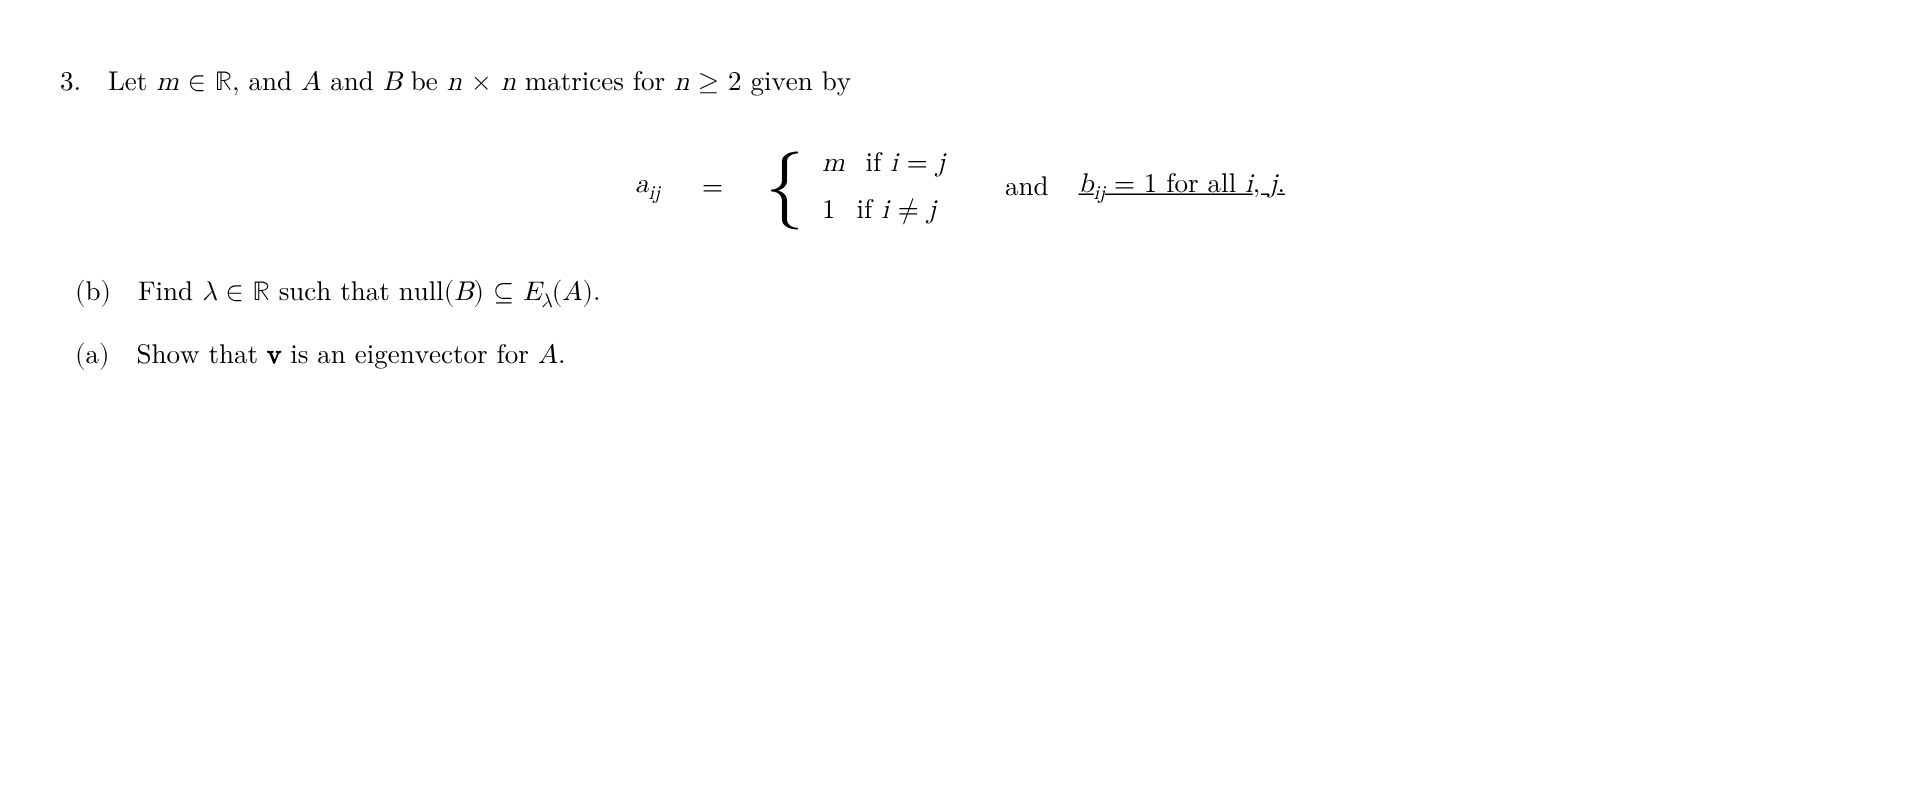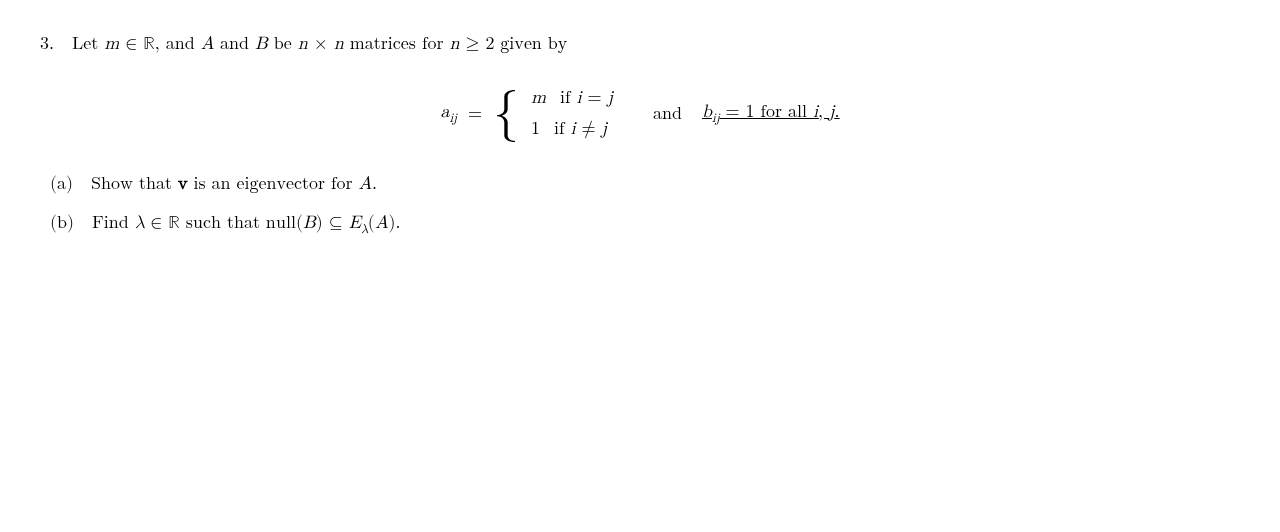--- a/index.html
+++ b/index.html
@@ -7,37 +7,38 @@
       background: #fff;
       font-family: "Computer Modern", "Latin Modern Math", Georgia, "Times New Roman", serif;
       font-size: 18px;
       color: #000;
       width: 1280px;
       min-height: 532px;
       padding: 30px 40px 30px 40px;
     }
     .problem {
       max-width: 1200px;
+      margin-top: 12px;
     }
     .problem-header {
       font-size: 18px;
       margin-bottom: 28px;
       line-height: 1.5;
     }
     .math-block {
       display: flex;
       align-items: center;
       justify-content: center;
       margin: 10px 0 28px 0;
       gap: 40px;
     }
     .equation-left {
       display: flex;
       align-items: center;
-      gap: 3px;
+      gap: 20px;
     }
     .brace-cases {
       display: flex;
       align-items: center;
       gap: 8px;
     }
     .big-brace {
       font-size: 52px;
       line-height: 1;
       font-weight: 100;
@@ -119,28 +120,28 @@
       <span style="margin-left: 10px; text-decoration: underline;">
         <span class="mi">b</span><sub class="mi">ij</sub> = 1  for all <span class="mi">i</span>, <span class="mi">j</span>.
       </span>
     </div>
   </div>
 
 
   <div class="parts">
 
     <div class="part-item">
-      <span>(a) &nbsp;</span>
+      <span>(b) &nbsp;</span>
       <span>
-        Show that <strong>v</strong> is an eigenvector for <span class="mi">A</span>.
+        Find <span class="mi">λ</span> ∈ ℝ such that null(<span class="mi">B</span>) ⊆ <span class="mi">E</span><sub><span class="mi">λ</span></sub>(<span class="mi">A</span>).
       </span>
     </div>
 
     <div class="part-item">
-      <span>(b) &nbsp;</span>
+      <span>(a) &nbsp;</span>
       <span>
-        Find <span class="mi">λ</span> ∈ ℝ such that null(<span class="mi">B</span>) ⊆ <span class="mi">E</span><sub><span class="mi">λ</span></sub>(<span class="mi">A</span>).
+        Show that <strong>v</strong> is an eigenvector for <span class="mi">A</span>.
       </span>
     </div>
 
 
   </div>
 </div>
 
 </body></html>

